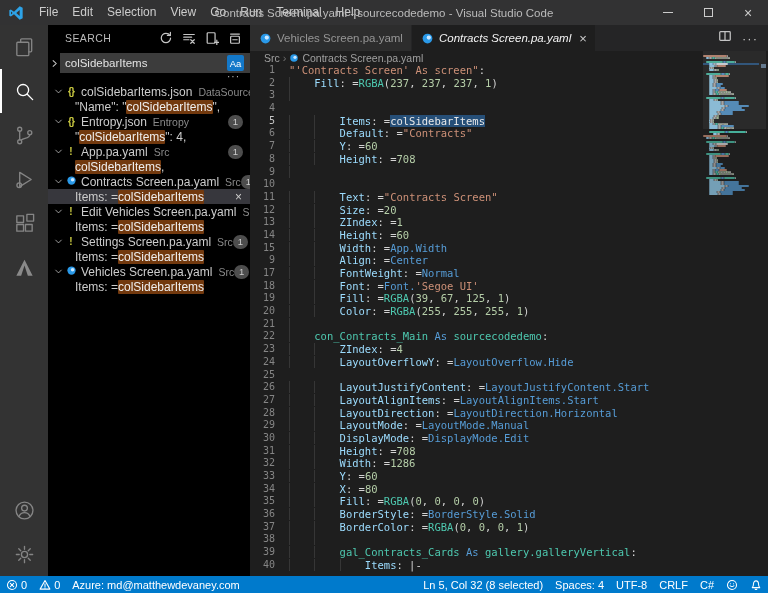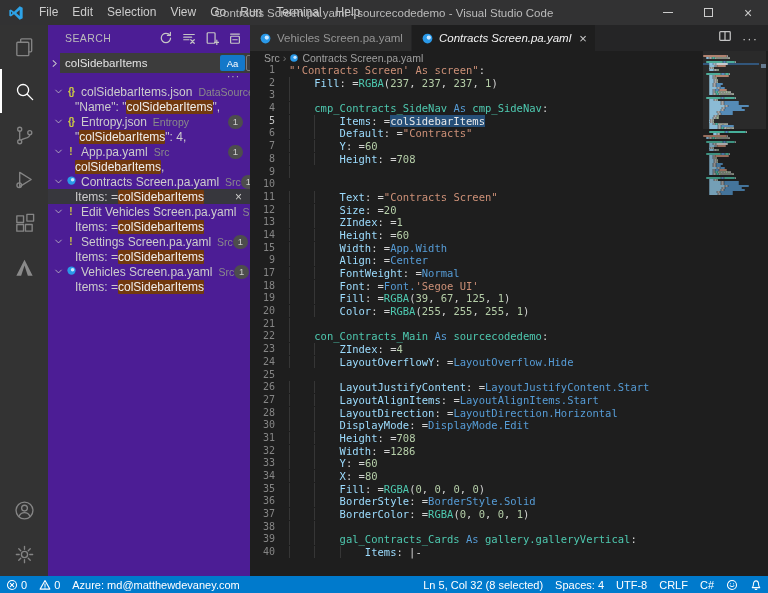--- a/index.html
+++ b/index.html
@@ -20,34 +20,34 @@
   
   .main{position:absolute;top:25px;left:0;right:0;bottom:17px;display:flex}
   
   .activitybar{width:48px;background:#333333;display:flex;flex-direction:column;flex:none}
   .ab-item{height:44px;display:flex;align-items:center;justify-content:center;color:#858585;position:relative}
   .ab-item.active{color:#FFFFFF}
   .ab-item.active::before{content:"";position:absolute;left:0;top:0;bottom:0;width:2px;background:#FFFFFF}
   .ab-bottom{margin-top:auto}
   .ab-item svg{width:23px;height:23px}
   
-  .sidebar{width:202px;background:#4c1d95;flex:none;font-size:12px;position:relative;overflow:hidden}
+  .sidebar{width:202px;background:#000000;flex:none;font-size:12px;position:relative;overflow:hidden}
   .sp-head{height:25px;display:flex;align-items:center;padding:0 6px 0 17px}
   .sp-title{font-size:10.5px;letter-spacing:.4px;color:#BBBBBB}
   .sp-tools{margin-left:auto;display:flex;gap:4px}
   .sp-tool{width:19px;height:19px;display:flex;align-items:center;justify-content:center;color:#C5C5C5;border-radius:3px}
   .sp-tool svg{width:14px;height:14px}
   .sp-searchrow{display:flex;align-items:center;margin:3px 6px 0 0}
   .sp-chevron{width:12px;display:flex;justify-content:center;color:#CCCCCC;flex:none}
   .sp-chevron svg{width:9px;height:9px}
   .search-box{flex:1;height:20px;background:#3C3C3C;display:flex;align-items:center;padding:0 2px 0 5px}
   .search-box input{flex:1;min-width:0;background:transparent;border:none;outline:none;color:#E3E3E3;
     font-size:11.5px;font-family:"Liberation Sans",sans-serif}
-  .opt-btn{flex:none;width:25px;height:16px;display:flex;align-items:center;justify-content:center;
-    font-size:9.5px;color:#CCCCCC;border-radius:2px;margin-left:1px}
+  .opt-btn{flex:none;width:17px;height:16px;display:flex;align-items:center;justify-content:center;
+    font-size:9.5px;color:#CCCCCC;border-radius:2px;margin-left:8px}
   .opt-btn.active{background:#1378C9;color:#FFFFFF}
   .opt-btn.boxed{border:1px solid #7a7a7a;text-decoration:underline}
   .sp-more{height:10px;text-align:right;padding-right:10px;color:#BBBBBB;font-size:10px;line-height:8px;letter-spacing:1px}
   .sp-summary{padding:5px 8px 4px 13px;font-size:11.5px;color:#BBBBBB;white-space:nowrap}
   .sp-summary a{color:#CCCCCC;text-decoration:underline}
   
   .tree{margin-top:1px}
   .t-row{height:15px;display:flex;align-items:center;white-space:nowrap;overflow:hidden}
   .t-row.selected{background:#37373D}
   .t-file{padding-left:4px}
@@ -406,21 +406,21 @@
         <svg class="bc-icon" viewBox="0 0 16 16">
             <circle cx="8" cy="8" r="6" fill="#2A99E8"></circle>
             <circle cx="9.6" cy="6.8" r="2.6" fill="#CBE7FF"></circle>
           </svg>
         <span>Contracts Screen.pa.yaml</span>
       </div>
       <div class="code" id="code">
           <div class="cl"><span class="lnum">1</span><span class="ltxt"><span class="tk-s">"'Contracts Screen' As screen"</span><span class="tk-o">:</span></span></div>
           <div class="cl"><span class="lnum">2</span><span class="ltxt"><span class="tk-w">    </span><span class="tk-k">Fill</span><span class="tk-o">: =</span><span class="tk-t">RGBA</span><span class="tk-o">(</span><span class="tk-n">237</span><span class="tk-o">, </span><span class="tk-n">237</span><span class="tk-o">, </span><span class="tk-n">237</span><span class="tk-o">, </span><span class="tk-n">1</span><span class="tk-o">)</span></span></div>
           <div class="cl"><span class="lnum">3</span><span class="ltxt"><span class="tk-w">    </span></span></div>
-          <div class="cl"><span class="lnum">4</span><span class="ltxt"><span class="tk-w">    </span><span class="tk-t">cmp_Contracts_SideNav</span><span class="tk-b"> As </span><span class="tk-t">cmp_SideNav</span><span class="tk-o">:</span></span></div>
+          <div class="cl"><span class="lnum">4</span></div>
           <div class="cl"><span class="lnum cur">5</span><span class="ltxt"><span class="tk-w">        </span><span class="tk-k">Items</span><span class="tk-o">: =</span><span class="tk-sel">colSidebarItems</span></span></div>
           <div class="cl"><span class="lnum">6</span><span class="ltxt"><span class="tk-w">        </span><span class="tk-k">Default</span><span class="tk-o">: =</span><span class="tk-s">"Contracts"</span></span></div>
           <div class="cl"><span class="lnum">7</span><span class="ltxt"><span class="tk-w">        </span><span class="tk-k">Y</span><span class="tk-o">: =</span><span class="tk-n">60</span></span></div>
           <div class="cl"><span class="lnum">8</span><span class="ltxt"><span class="tk-w">        </span><span class="tk-k">Height</span><span class="tk-o">: =</span><span class="tk-n">708</span></span></div>
           <div class="cl"><span class="lnum">9</span><span class="ltxt"><span class="tk-w">    </span></span></div>
           <div class="cl"><span class="lnum">10</span></div>
           <div class="cl"><span class="lnum">11</span><span class="ltxt"><span class="tk-w">        </span><span class="tk-k">Text</span><span class="tk-o">: =</span><span class="tk-s">"Contracts Screen"</span></span></div>
           <div class="cl"><span class="lnum">12</span><span class="ltxt"><span class="tk-w">        </span><span class="tk-k">Size</span><span class="tk-o">: =</span><span class="tk-n">20</span></span></div>
           <div class="cl"><span class="lnum">13</span><span class="ltxt"><span class="tk-w">        </span><span class="tk-k">ZIndex</span><span class="tk-o">: =</span><span class="tk-n">1</span></span></div>
           <div class="cl"><span class="lnum">14</span><span class="ltxt"><span class="tk-w">        </span><span class="tk-k">Height</span><span class="tk-o">: =</span><span class="tk-n">60</span></span></div>
@@ -431,20 +431,21 @@
           <div class="cl"><span class="lnum">19</span><span class="ltxt"><span class="tk-w">        </span><span class="tk-k">Fill</span><span class="tk-o">: =</span><span class="tk-t">RGBA</span><span class="tk-o">(</span><span class="tk-n">39</span><span class="tk-o">, </span><span class="tk-n">67</span><span class="tk-o">, </span><span class="tk-n">125</span><span class="tk-o">, </span><span class="tk-n">1</span><span class="tk-o">)</span></span></div>
           <div class="cl"><span class="lnum">20</span><span class="ltxt"><span class="tk-w">        </span><span class="tk-k">Color</span><span class="tk-o">: =</span><span class="tk-t">RGBA</span><span class="tk-o">(</span><span class="tk-n">255</span><span class="tk-o">, </span><span class="tk-n">255</span><span class="tk-o">, </span><span class="tk-n">255</span><span class="tk-o">, </span><span class="tk-n">1</span><span class="tk-o">)</span></span></div>
           <div class="cl"><span class="lnum">21</span><span class="ltxt"><span class="tk-w">    </span></span></div>
           <div class="cl"><span class="lnum">22</span><span class="ltxt"><span class="tk-w">    </span><span class="tk-t">con_Contracts_Main</span><span class="tk-b"> As </span><span class="tk-t">sourcecodedemo</span><span class="tk-o">:</span></span></div>
           <div class="cl"><span class="lnum">23</span><span class="ltxt"><span class="tk-w">        </span><span class="tk-k">ZIndex</span><span class="tk-o">: =</span><span class="tk-n">4</span></span></div>
           <div class="cl"><span class="lnum">24</span><span class="ltxt"><span class="tk-w">        </span><span class="tk-k">LayoutOverflowY</span><span class="tk-o">: =</span><span class="tk-b">LayoutOverflow.Hide</span></span></div>
           <div class="cl"><span class="lnum">25</span></div>
           <div class="cl"><span class="lnum">26</span><span class="ltxt"><span class="tk-w">        </span><span class="tk-k">LayoutJustifyContent</span><span class="tk-o">: =</span><span class="tk-b">LayoutJustifyContent.Start</span></span></div>
           <div class="cl"><span class="lnum">27</span><span class="ltxt"><span class="tk-w">        </span><span class="tk-k">LayoutAlignItems</span><span class="tk-o">: =</span><span class="tk-b">LayoutAlignItems.Start</span></span></div>
           <div class="cl"><span class="lnum">28</span><span class="ltxt"><span class="tk-w">        </span><span class="tk-k">LayoutDirection</span><span class="tk-o">: =</span><span class="tk-b">LayoutDirection.Horizontal</span></span></div>
+          <div class="cl"><span class="lnum">29</span><span class="ltxt"><span class="tk-w">        </span><span class="tk-k">LayoutMode</span><span class="tk-o">: =</span><span class="tk-b">LayoutMode.Manual</span></span></div>
           <div class="cl"><span class="lnum">30</span><span class="ltxt"><span class="tk-w">        </span><span class="tk-k">DisplayMode</span><span class="tk-o">: =</span><span class="tk-b">DisplayMode.Edit</span></span></div>
           <div class="cl"><span class="lnum">31</span><span class="ltxt"><span class="tk-w">        </span><span class="tk-k">Height</span><span class="tk-o">: =</span><span class="tk-n">708</span></span></div>
           <div class="cl"><span class="lnum">32</span><span class="ltxt"><span class="tk-w">        </span><span class="tk-k">Width</span><span class="tk-o">: =</span><span class="tk-n">1286</span></span></div>
           <div class="cl"><span class="lnum">33</span><span class="ltxt"><span class="tk-w">        </span><span class="tk-k">Y</span><span class="tk-o">: =</span><span class="tk-n">60</span></span></div>
           <div class="cl"><span class="lnum">34</span><span class="ltxt"><span class="tk-w">        </span><span class="tk-k">X</span><span class="tk-o">: =</span><span class="tk-n">80</span></span></div>
           <div class="cl"><span class="lnum">35</span><span class="ltxt"><span class="tk-w">        </span><span class="tk-k">Fill</span><span class="tk-o">: =</span><span class="tk-t">RGBA</span><span class="tk-o">(</span><span class="tk-n">0</span><span class="tk-o">, </span><span class="tk-n">0</span><span class="tk-o">, </span><span class="tk-n">0</span><span class="tk-o">, </span><span class="tk-n">0</span><span class="tk-o">)</span></span></div>
           <div class="cl"><span class="lnum">36</span><span class="ltxt"><span class="tk-w">        </span><span class="tk-k">BorderStyle</span><span class="tk-o">: =</span><span class="tk-b">BorderStyle.Solid</span></span></div>
           <div class="cl"><span class="lnum">37</span><span class="ltxt"><span class="tk-w">        </span><span class="tk-k">BorderColor</span><span class="tk-o">: =</span><span class="tk-t">RGBA</span><span class="tk-o">(</span><span class="tk-n">0</span><span class="tk-o">, </span><span class="tk-n">0</span><span class="tk-o">, </span><span class="tk-n">0</span><span class="tk-o">, </span><span class="tk-n">1</span><span class="tk-o">)</span></span></div>
           <div class="cl"><span class="lnum">38</span><span class="ltxt"><span class="tk-w">        </span></span></div>
           <div class="cl"><span class="lnum">39</span><span class="ltxt"><span class="tk-w">        </span><span class="tk-t">gal_Contracts_Cards</span><span class="tk-b"> As </span><span class="tk-t">gallery.galleryVertical</span><span class="tk-o">:</span></span></div>

